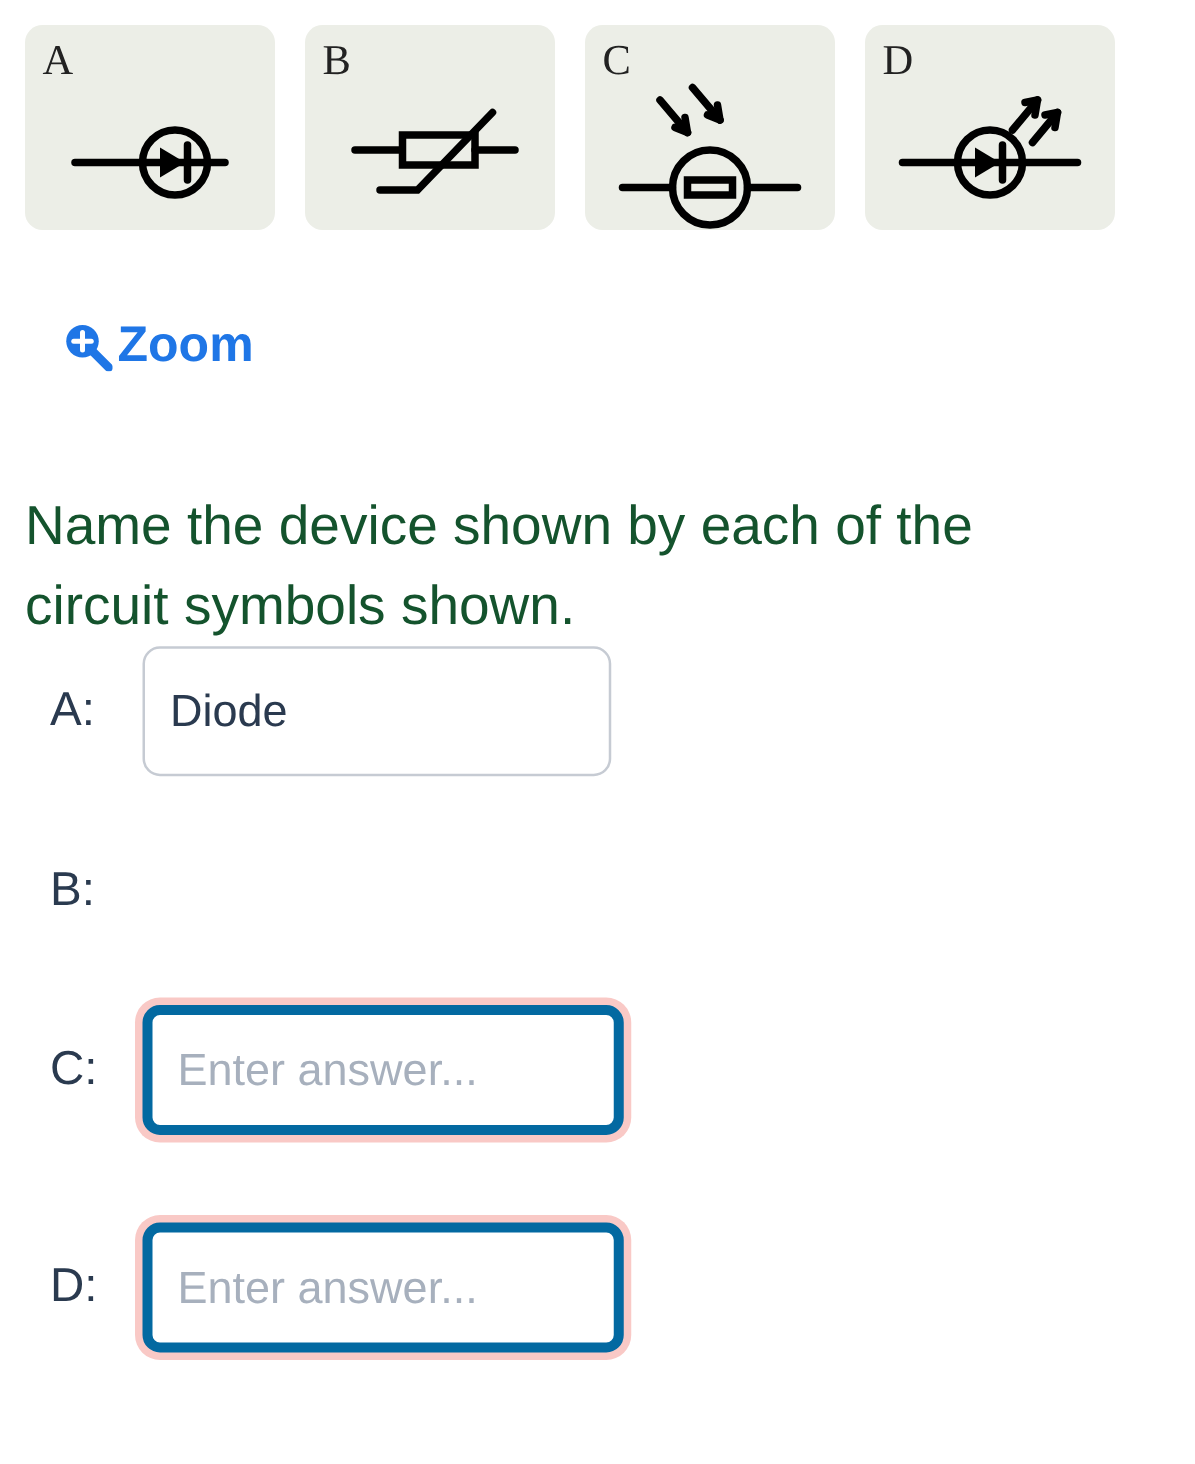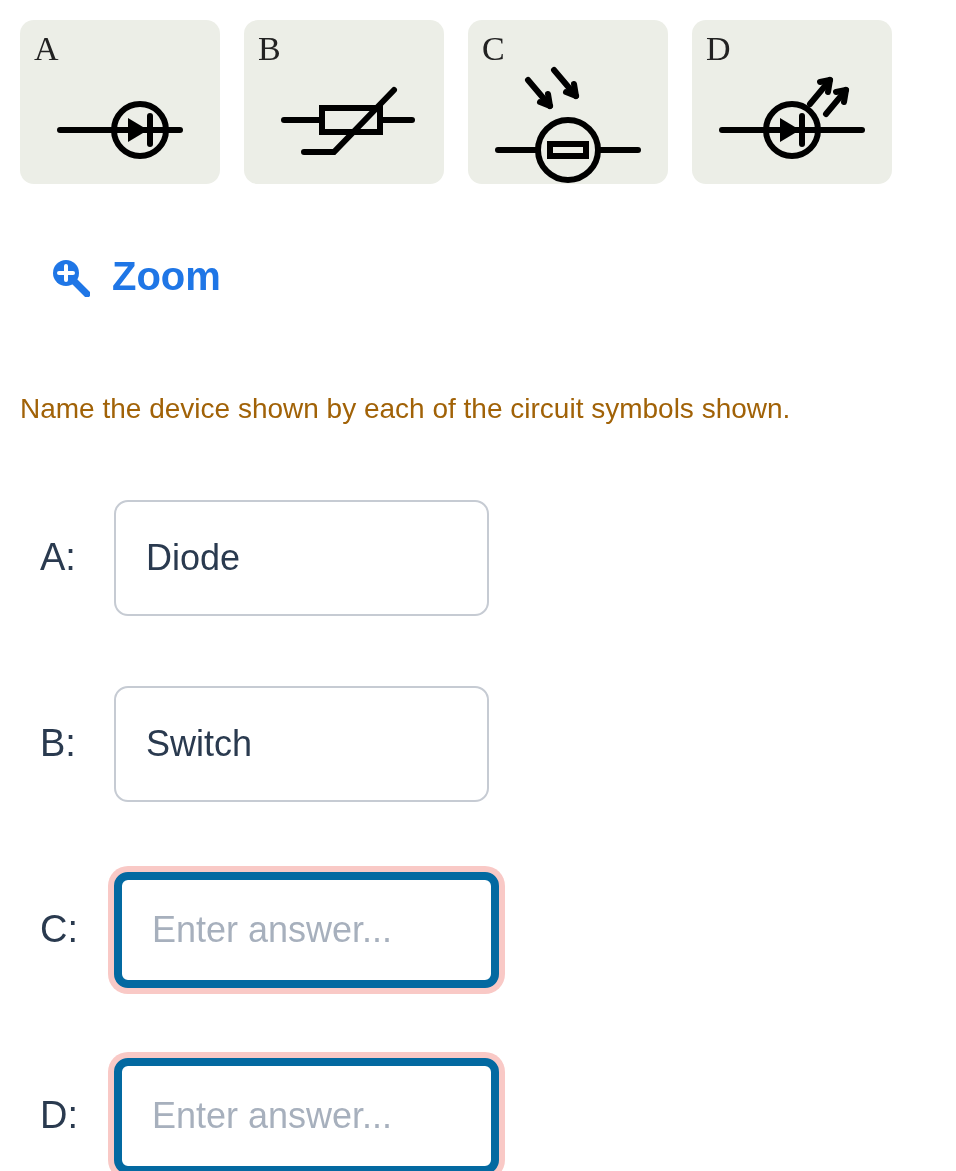--- a/index.html
+++ b/index.html
@@ -32,59 +32,58 @@
     .tile svg {
       position: absolute;
       left: 0;
       top: 0;
       width: 100%;
       height: 100%;
     }
     .zoom {
       display: inline-flex;
       align-items: center;
-      gap: 22px;
+      gap: 4px;
       margin-left: 30px;
       margin-bottom: 90px;
       cursor: pointer;
     }
     .zoom-icon svg { display: block; }
     .zoom-text {
       font-size: 40px;
       font-weight: 700;
       color: #1f76e6;
     }
     .prompt {
-      font-size: 28px;
+      font-size: 44px;
       line-height: 1.45;
-      color: #a16207;
-      margin-bottom: 70px;
+      color: #14532d;
       max-width: 880px;
     }
     .answers {
       padding-left: 20px;
     }
     .answer-row {
       display: flex;
       align-items: center;
       gap: 28px;
       margin-bottom: 70px;
     }
     .answer-label {
       font-size: 38px;
       color: #2a3a4f;
       min-width: 46px;
     }
     .answer-input {
       width: 375px;
-      height: 116px;
+      height: 104px;
       border: 2px solid #c6cbd3;
       border-radius: 14px;
       font-size: 36px;
-      padding: 0 30px;
+      padding: 0 20px;
       color: #2a3a4f;
       background: #fff;
       outline: none;
     }
     .answer-input::placeholder {
       color: #a7b0bd;
     }
     .answer-input.invalid {
       border: 8px solid #0369a1;
       box-shadow: 0 0 0 6px #f9c9c6;
@@ -174,21 +173,20 @@
 
 <div class="answers">
 
   <div class="answer-row">
     <span class="answer-label">A:</span>
     <input class="answer-input" type="text" placeholder="Enter answer..." value="Diode" style="">
   </div>
 
   <div class="answer-row">
     <span class="answer-label">B:</span>
-    <input class="answer-input" type="text" placeholder="Enter answer..." value="Switch" style="">
   </div>
 
   <div class="answer-row">
     <span class="answer-label">C:</span>
     <input class="answer-input invalid" type="text" placeholder="Enter answer..." style="">
   </div>
 
   <div class="answer-row" style="margin-bottom:0">
     <span class="answer-label">D:</span>
     <input class="answer-input invalid" type="text" placeholder="Enter answer..." style="">

